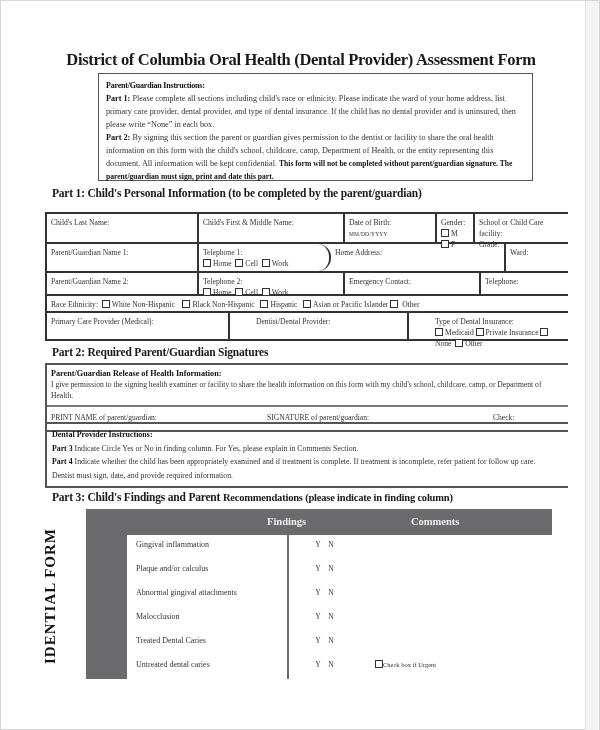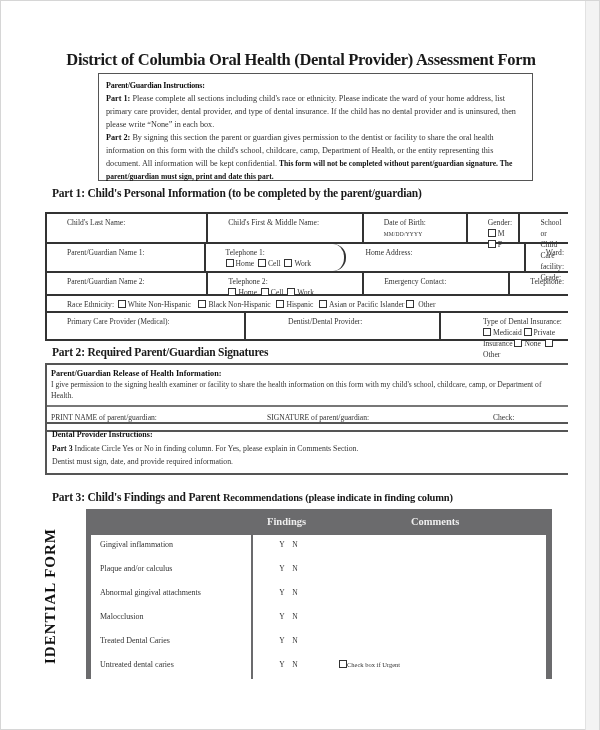--- a/index.html
+++ b/index.html
@@ -14,21 +14,21 @@
   .instr-box .hd { font-weight: bold; color: #111; font-size: 8px; letter-spacing: -0.2px; }
   .instr-box b { color: #111; }
   .instr-box .bold-tail { font-weight: bold; color: #111; font-size: 7.6px; }
 
   .section-h { position: absolute; left: 51px; font-size: 11.5px; font-weight: bold; letter-spacing: -0.2px; }
   .section-h .light { font-weight: bold; font-size: 10.5px; margin-top: 22px; }
 
   
   .p1 { position: absolute; left: 44px; top: 211px; width: 523px; border-top: 2px solid #333; }
   .p1 .row { display: flex; border-bottom: 2px solid #333; border-left: 2px solid #333; }
-  .p1 .cell { border-right: 2px solid #333; padding: 3px 4px; font-size: 7.6px; color: #333; line-height: 11px; margin-left: 16px; }
+  .p1 .cell { border-right: 2px solid #333; padding: 3px 4px; font-size: 7.6px; color: #333; line-height: 11px; }
   .p1 .cell:last-child { border-right: none; }
   .cb { display: inline-block; width: 8px; height: 8px; border: 1px solid #333; vertical-align: -1px; margin-right: 2px; background: #fff; }
   .small-caps { font-size: 5.5px; letter-spacing: 0.2px; }
 
   
   .p2 { position: absolute; left: 44px; top: 362px; width: 523px; border-top: 2px solid #555; border-left: 2px solid #555; }
   .p2 .release { padding: 3px 4px 4px 4px; font-size: 7.6px; color: #333; line-height: 11px; border-bottom: 2px solid #777; }
   .p2 .release .hd { font-weight: bold; color: #111; font-size: 8.2px; }
   .p2 .sign { display: flex; padding: 6px 4px 8px 4px; font-size: 7.6px; color: #333; border-bottom: 2px solid #555; height: 25px; }
 
@@ -37,21 +37,21 @@
   .dp b { color: #111; }
 
   
   .vert { position: absolute; left: 39px; top: 512px; width: 20px; height: 166px; }
   .vert span { position: absolute; left: 50%; top: 50%; transform: translate(-50%, -50%) rotate(-90deg); white-space: nowrap; font-size: 15px; font-weight: bold; letter-spacing: 1px; color: #111; }
 
   .p3 { position: absolute; left: 85px; top: 508px; width: 466px; height: 170px; background: #6b6b6d; }
   .p3 .hdr { position: absolute; top: 0; left: 0; right: 0; height: 24px; color: #eee; font-weight: bold; font-size: 10.5px; }
   .p3 .hdr span { position: absolute; top: 7px; }
   .p3 .r { position: absolute; left: 0; right: 0; height: 19px; }
-  .p3 .c { position: absolute; top: 0; height: 27px; background: #fff; font-size: 8px; color: #333; line-height: 19px; }
+  .p3 .c { position: absolute; top: 0; height: 27px; background: #fff; font-size: 8px; color: #333; line-height: 19px; margin-left: 36px; }
   .p3 .c1 { left: 5px; width: 160px; padding-left: 9px; }
   .p3 .c2 { left: 167px; width: 74px; text-align: center; font-size: 7.5px; letter-spacing: 3px; }
   .p3 .c3 { left: 239px; width: 221px; padding-left: 14px; font-size: 6.5px; }
 </style>
 </head>
 <body>
 
 <div class="page">
   <div class="right-strip"></div>
 
@@ -131,20 +131,21 @@
     <div class="sign">
       <div style="width:216px;"><span>PRINT NAME of parent/guardian:</span></div>
       <div style="width:226px;"><span>SIGNATURE of parent/guardian:</span></div>
       <div style="flex:1;"><span>Check:</span></div>
     </div>
   </div>
 
   <div class="dp">
     <div class="hd">Dental Provider Instructions:</div>
     <div><b>Part 3</b> <span>Indicate Circle Yes or No in finding column. For Yes, please explain in Comments Section.</span></div>
+    <div><b>Part 4</b> <span>Indicate whether the child has been appropriately examined and if treatment is complete. If treatment is incomplete, refer patient for follow up care.</span></div>
     <div>Dentist must sign, date, and provide required information.</div>
   </div>
 
   <div class="section-h" style="top:490px;"><span>Part 3: Child's Findings and Parent</span> <span class="light">Recommendations (please indicate in finding column)</span></div>
 
   <div class="vert">
       <span>IDENTIAL FORM</span>
     </div>
 
   <div class="p3">

